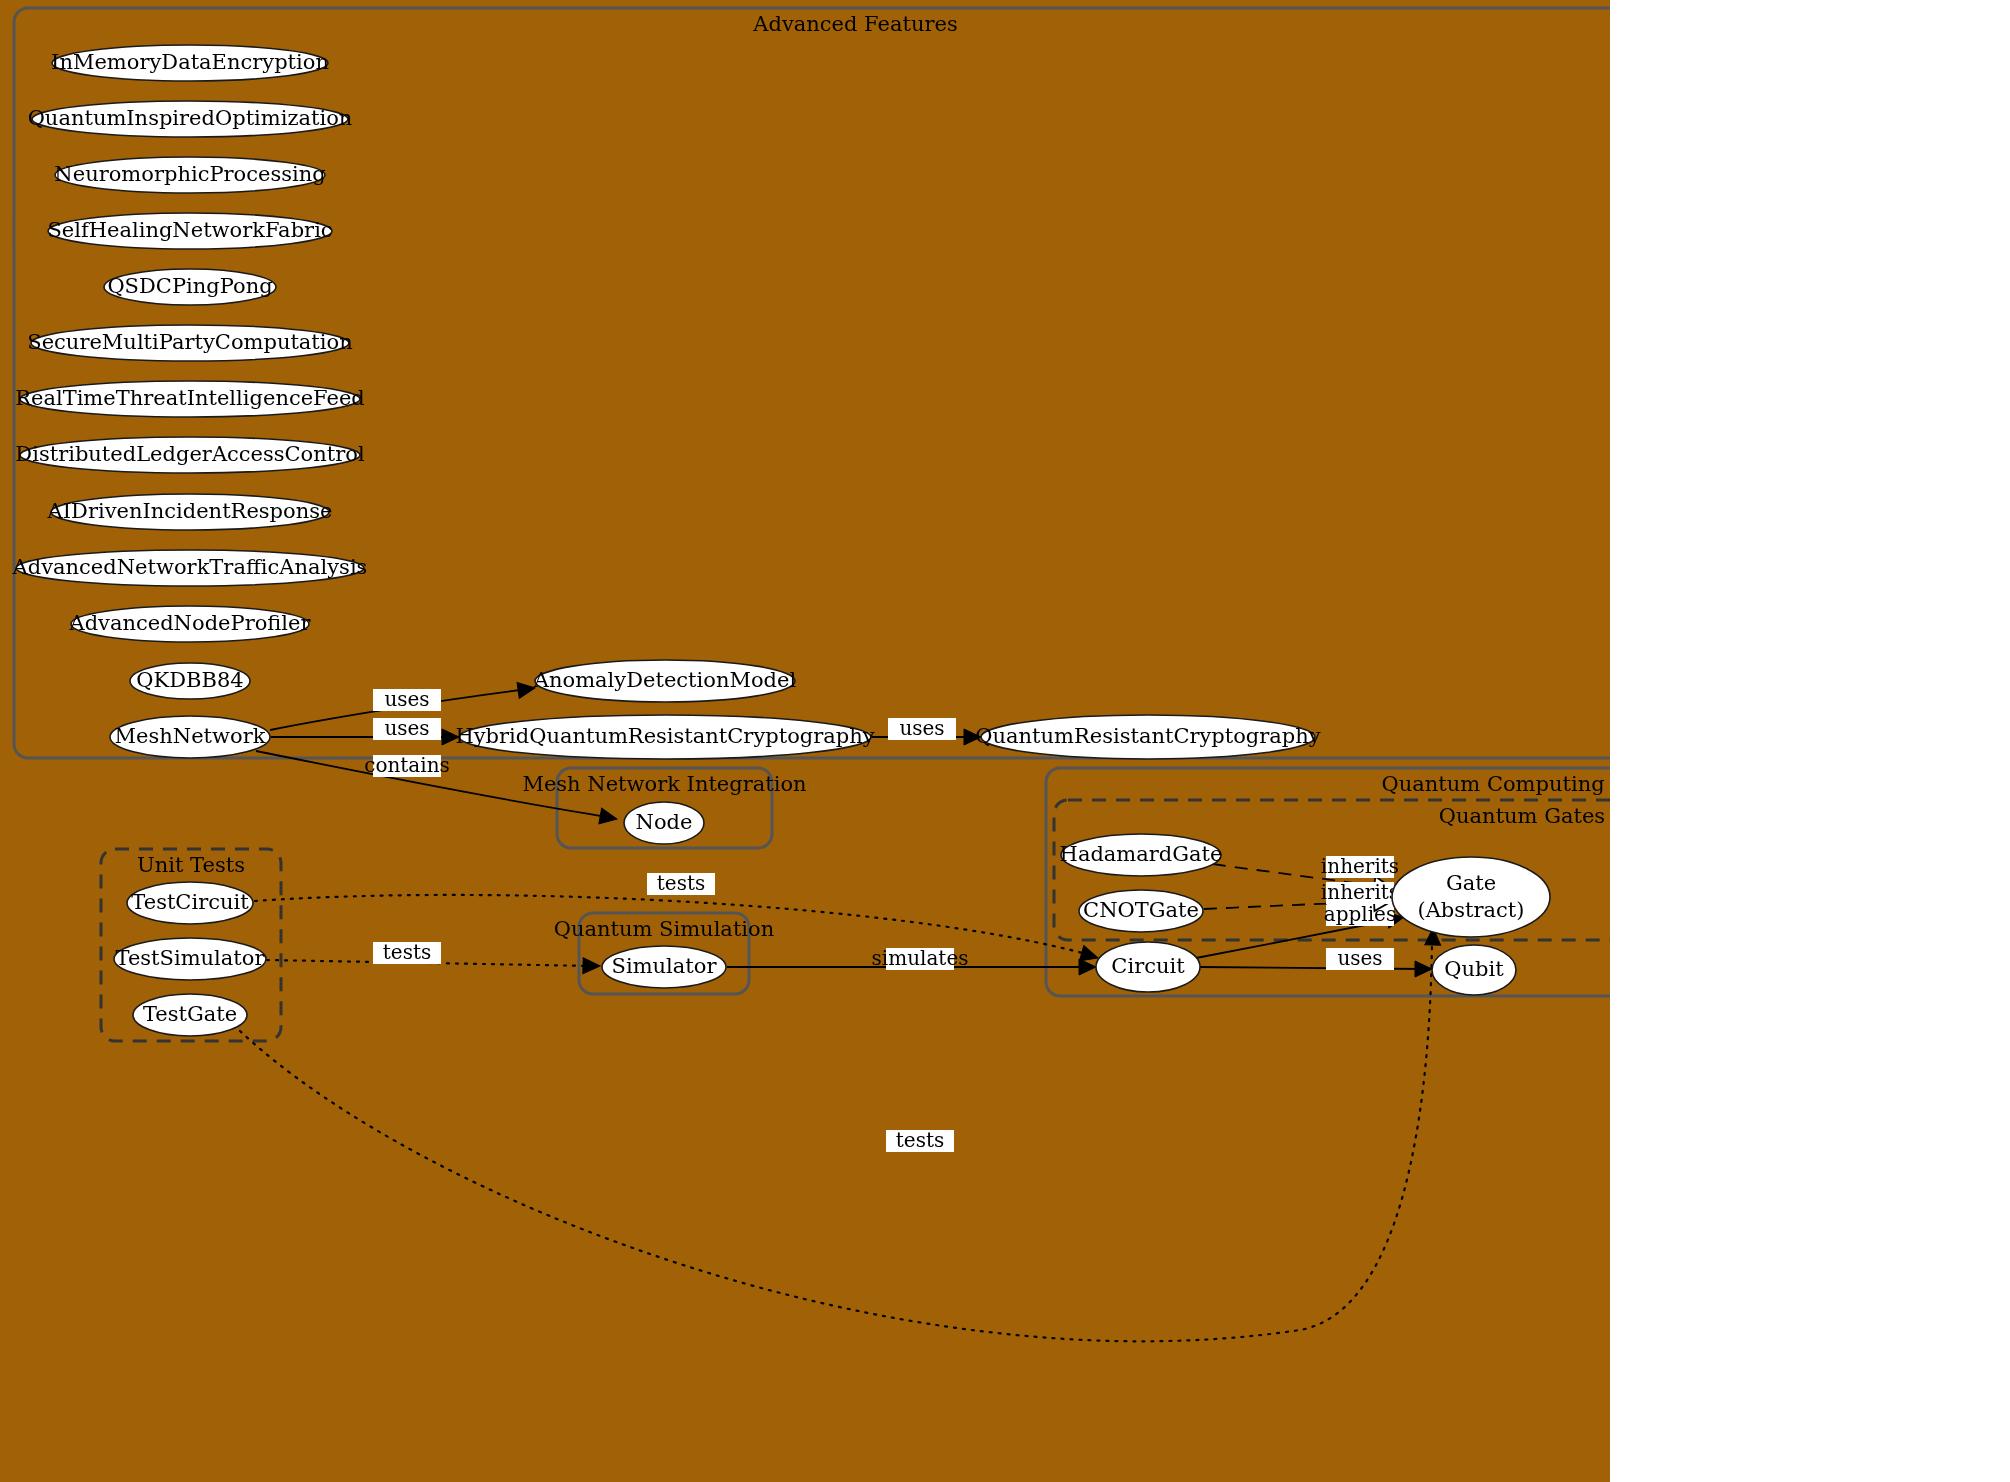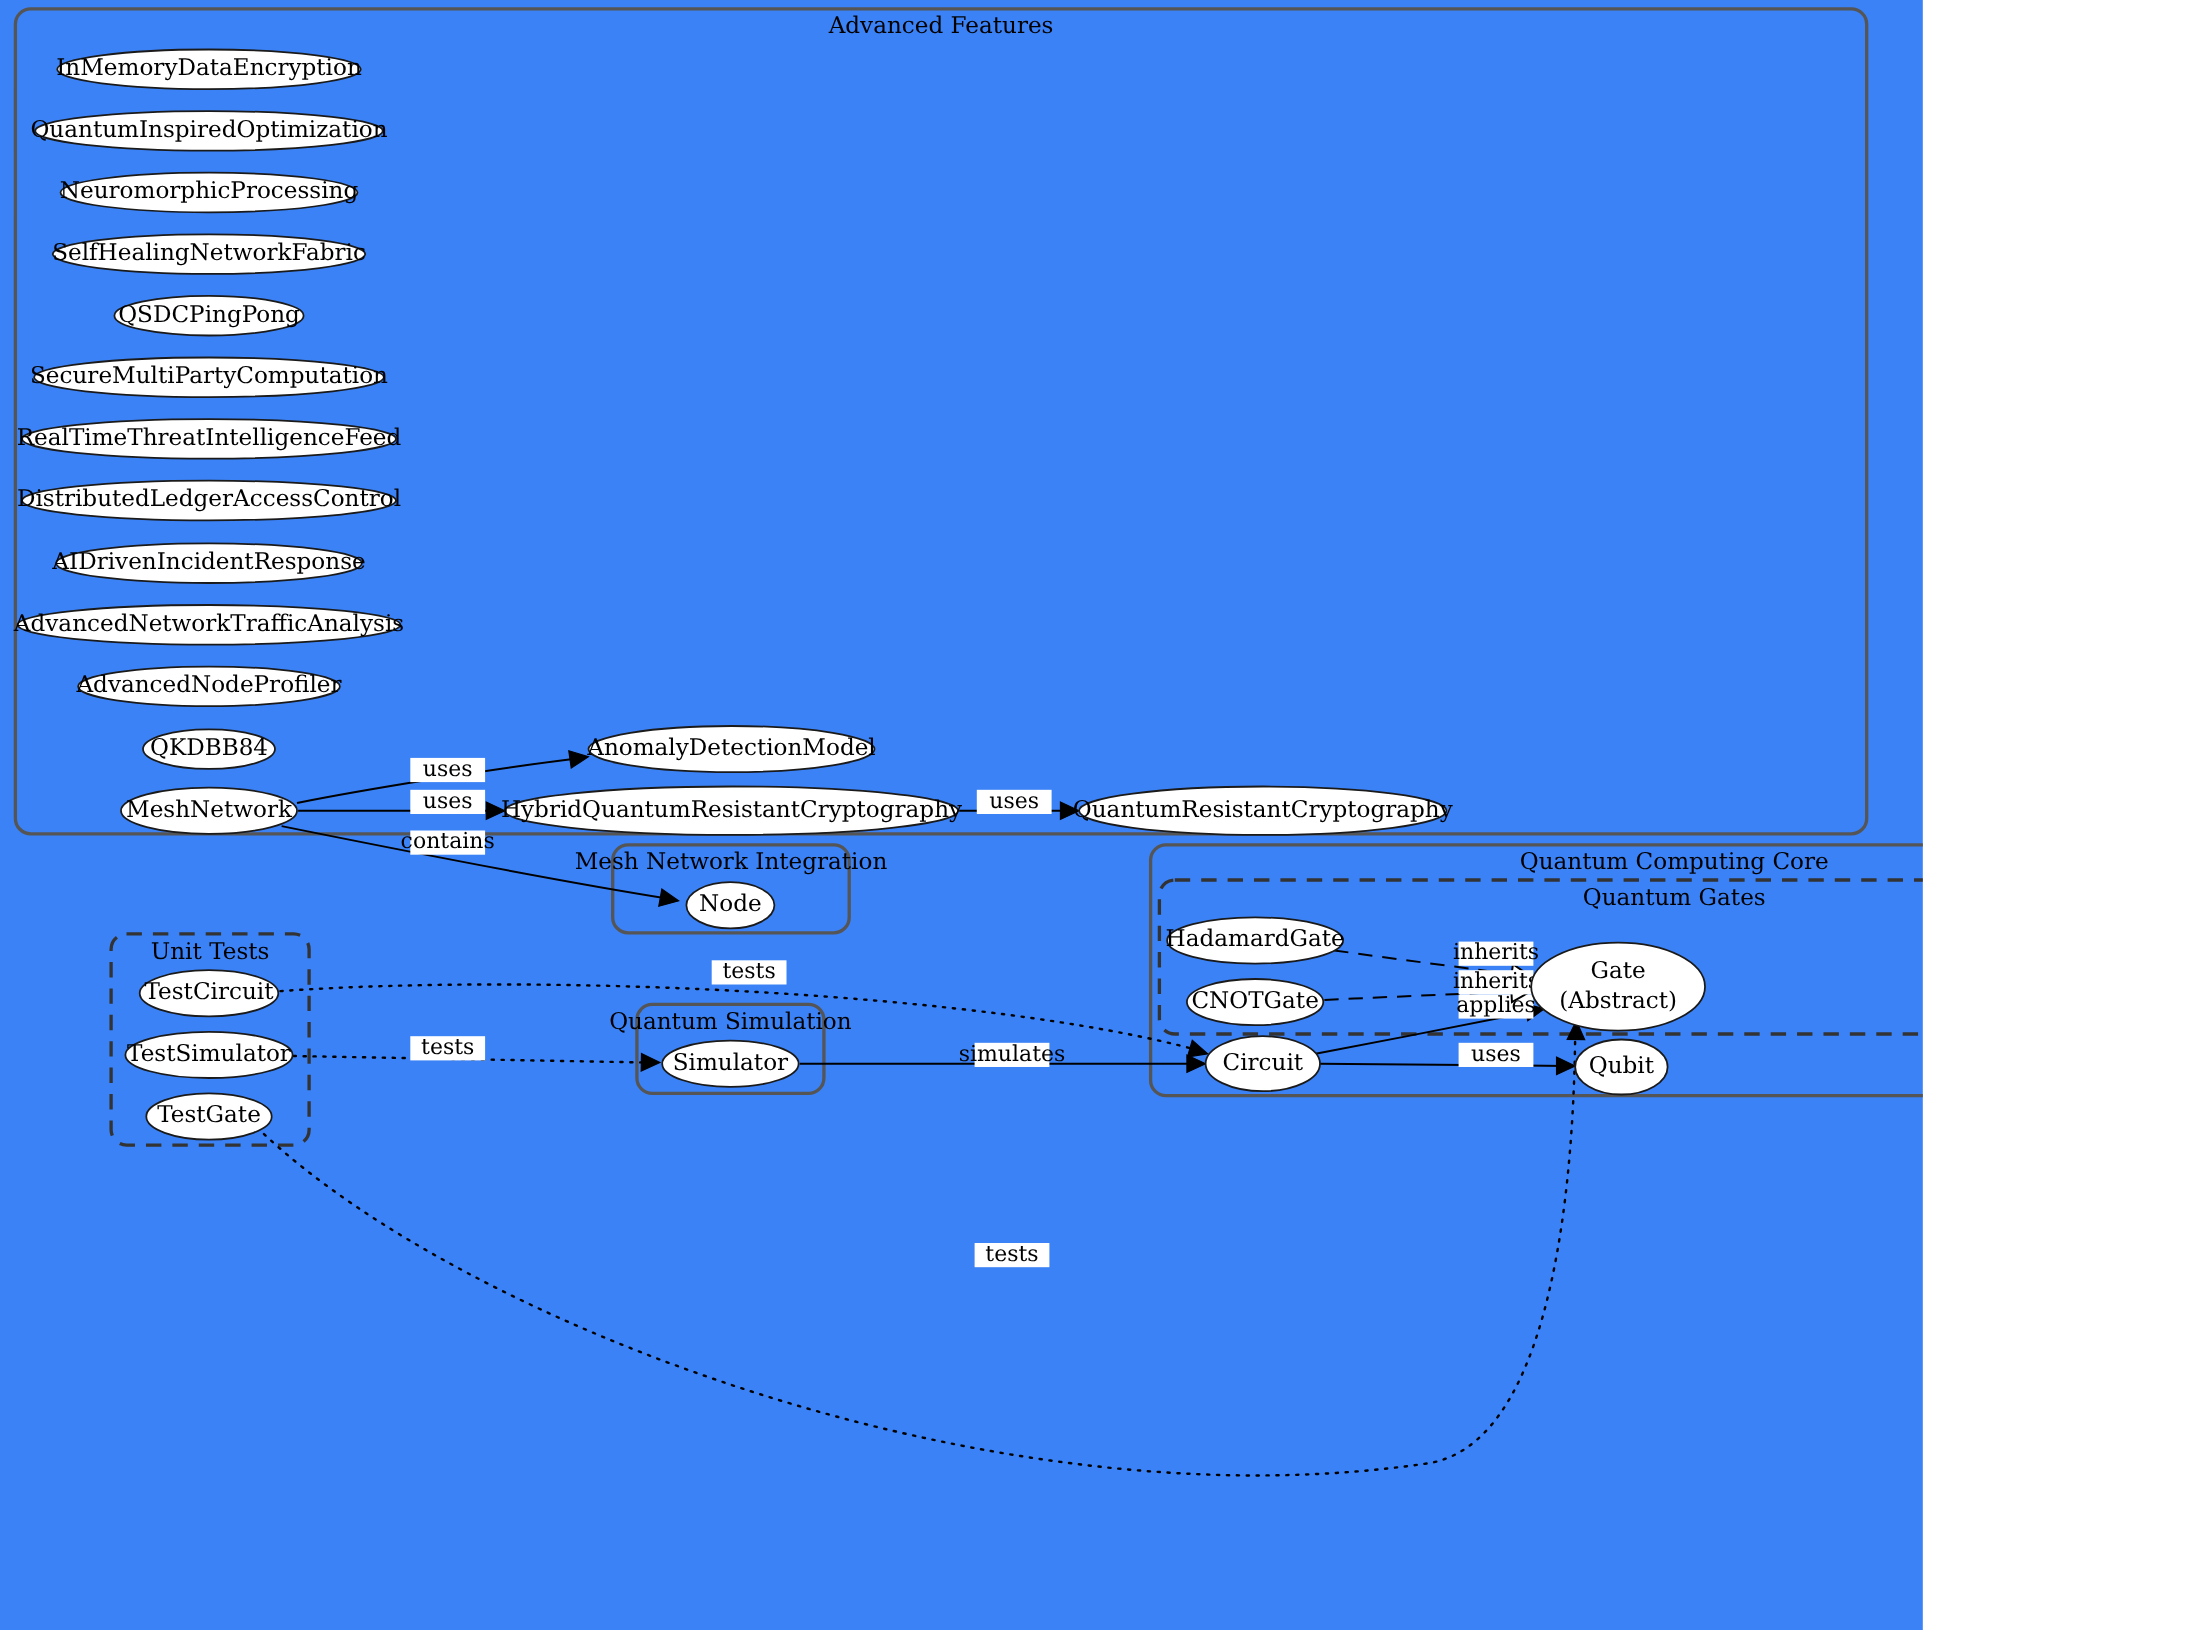--- a/index.html
+++ b/index.html
@@ -2,23 +2,23 @@
 <html><head>
 <meta charset="utf-8">
 <style>
   html, body {
     margin: 0;
     padding: 0;
     background: #ffffff;
   }
   #stage {
     position: relative;
-    width: 1748px;
+    width: 1610px;
     height: 1482px;
-    background: #3b82f6;
+    background: #a16207;
     font-family: "DejaVu Serif", "Liberation Serif", serif;
     overflow: hidden;
   }
   svg#graph {
     position: absolute;
     top: 0; left: 0;
     width: 2010px;
     height: 1482px;
   }
   .cluster-box {

